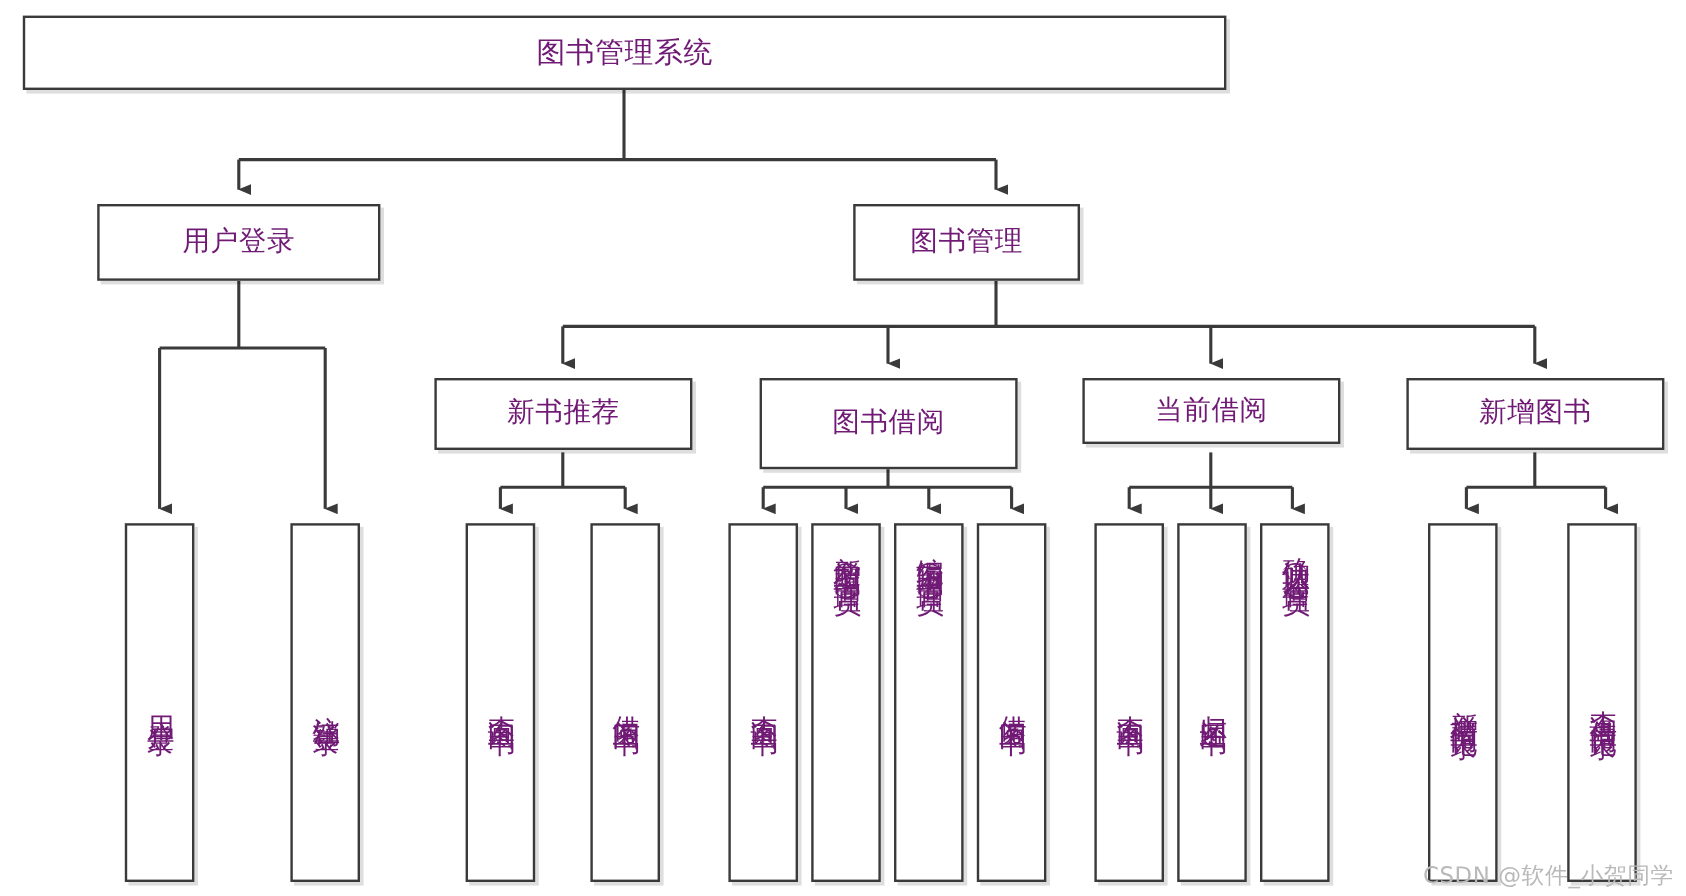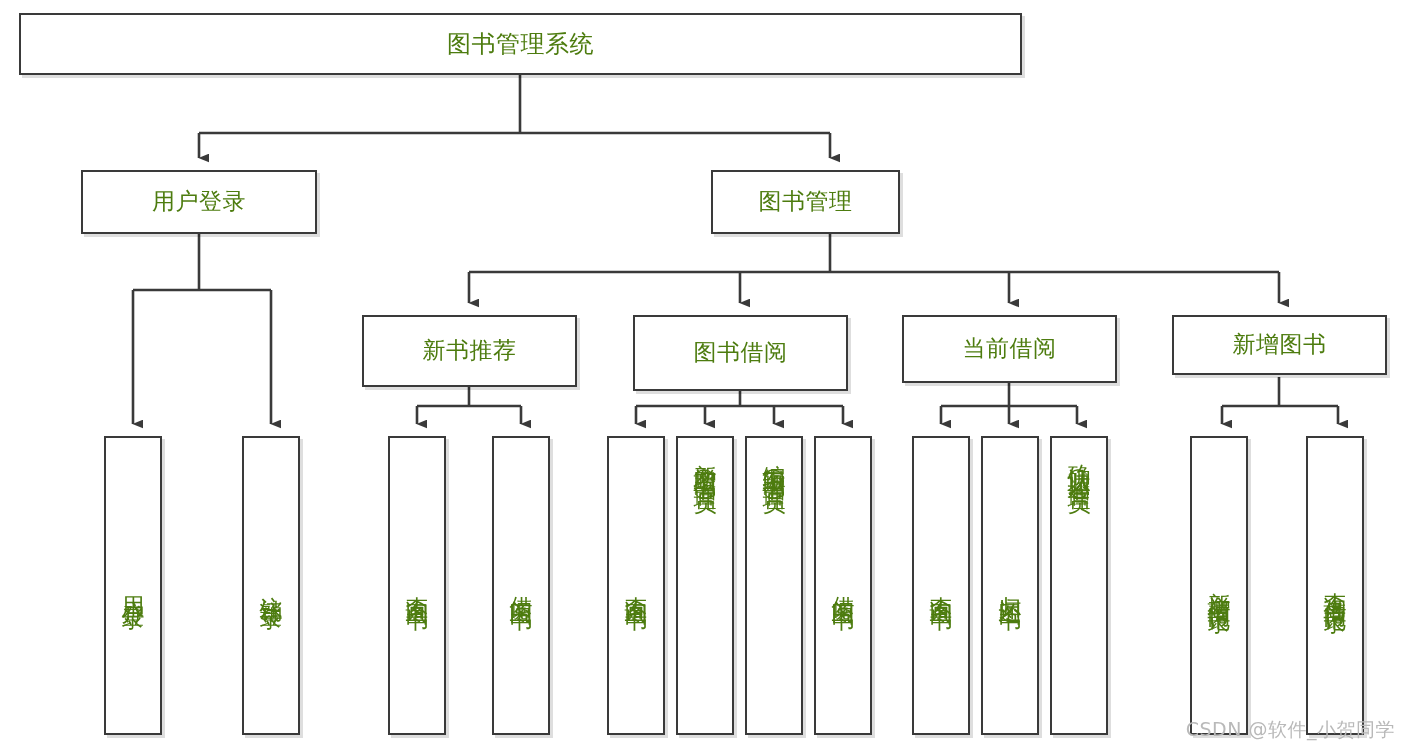--- a/index.html
+++ b/index.html
@@ -30,21 +30,21 @@
   
   .node {
     position: absolute;
     box-sizing: border-box;
     background: #ffffff;
     border: 2px solid #3a3a3a;
     box-shadow: 3px 3px 0 0 rgba(0,0,0,0.13);
     display: flex;
     align-items: center;
     justify-content: center;
-    color: #4d7c0f;
+    color: #701a75;
     line-height: 1.18;
     text-align: center;
   }
   .node.horizontal {
     font-size: 23px;
     letter-spacing: 0.5px;
   }
   .node.root {
     font-size: 24px;
   }
@@ -143,29 +143,29 @@
   </div>
 
   <div class="node horizontal" style="left:81px; top:170px; width:236px; height:64px;">
     <span>用户登录</span>
   </div>
 
   <div class="node horizontal" style="left:711px; top:170px; width:189px; height:64px;">
     <span>图书管理</span>
   </div>
 
-  <div class="node horizontal" style="left:362px; top:315px; width:215px; height:72px;text-align:right;">
+  <div class="node horizontal" style="left:362px; top:315px; width:215px; height:60px;text-align:right;">
     <span>新书推荐</span>
   </div>
 
   <div class="node horizontal" style="left:633px; top:315px; width:215px; height:76px;">
     <span>图书借阅</span>
   </div>
 
-  <div class="node horizontal" style="left:902px; top:315px; width:215px; height:68px;">
+  <div class="node horizontal" style="left:902px; top:315px; width:215px; height:55px;">
     <span>当前借阅</span>
   </div>
 
   <div class="node horizontal" style="left:1172px; top:315px; width:215px; height:60px;">
     <span>新增图书</span>
   </div>
 
   <div class="node vertical centered" style="left:104px; top:436px; width:58px; height:299px;">
     <span class="vtext">用户登录</span>
   </div>

